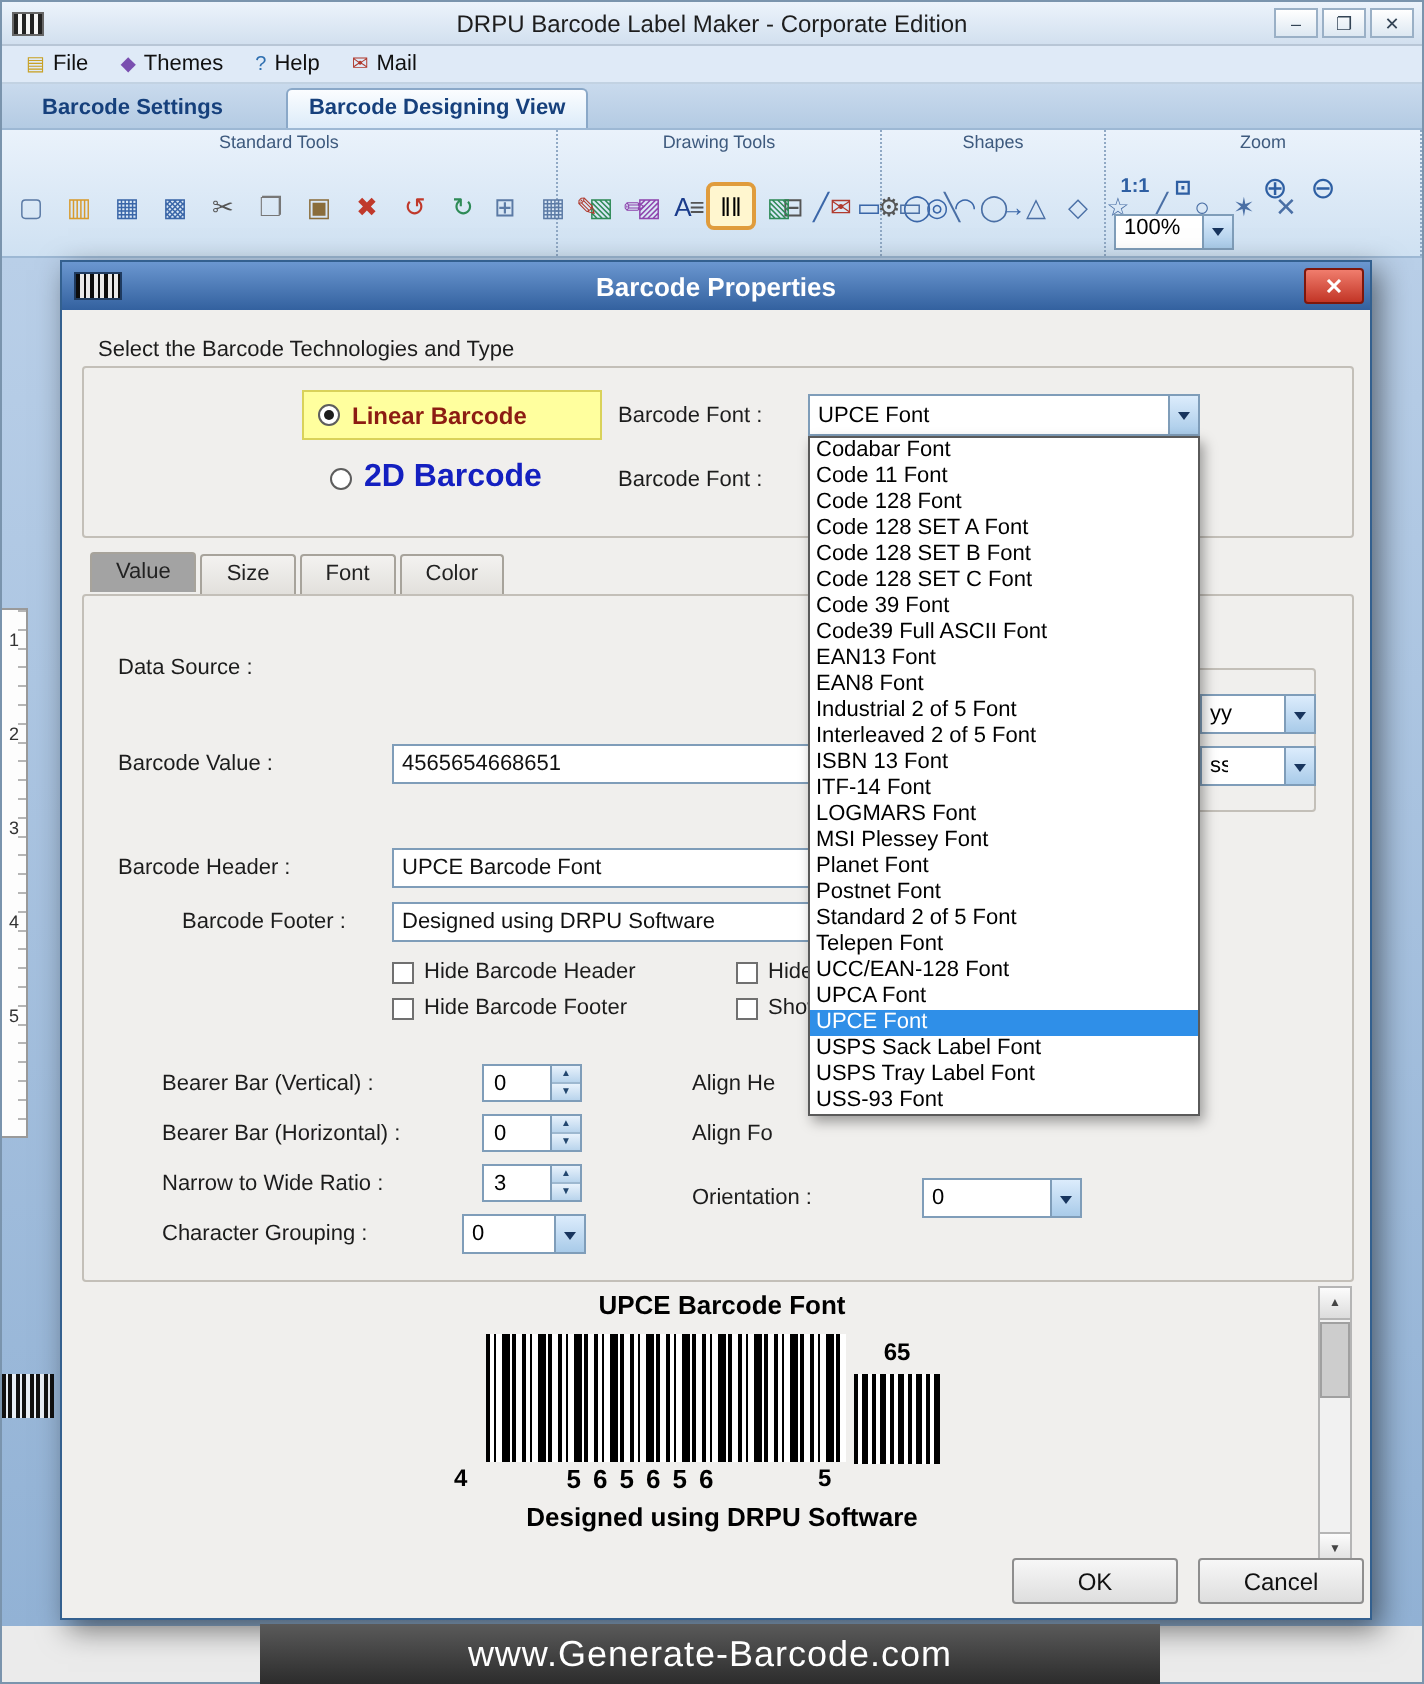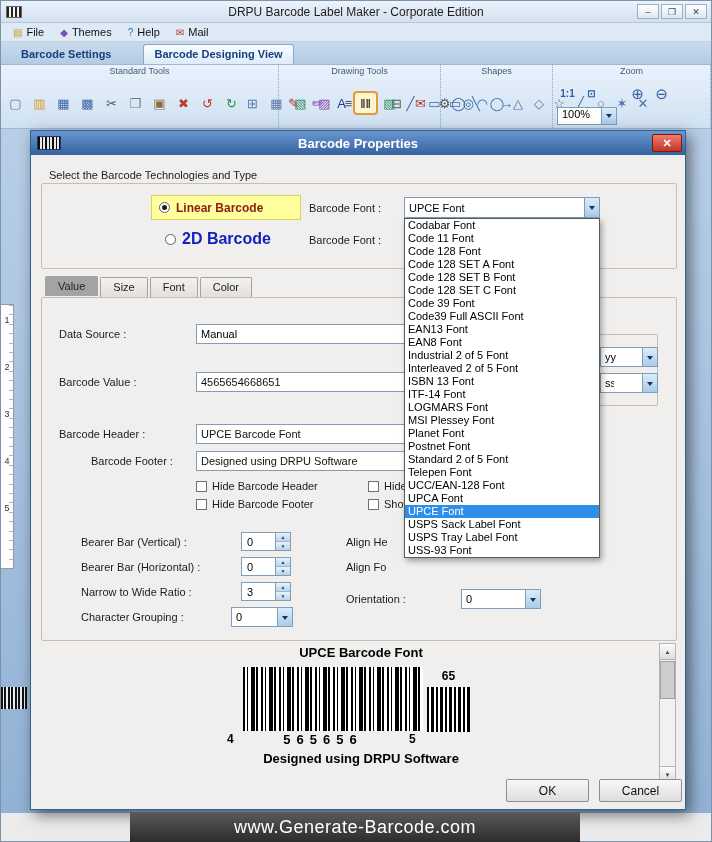--- a/index.html
+++ b/index.html
@@ -362,26 +362,20 @@
 
     <span class="val-tab active">Value</span>
         <span class="val-tab">Size</span>
         <span class="val-tab">Font</span>
         <span class="val-tab">Color</span>
       </div>
 
     <div class="gb" style="left:10px;top:166px;width:636px;height:344px;"></div>
 
     <div class="dlg-label" style="left:28px;top:197px;">Data Source :</div>
-    <div class="combo" style="left:165px;top:193px;width:240px;height:20px;">
-      <span class="cval">Manual</span>
-      <span class="combo-btn">
-          <span class="combo-tri"></span>
-        </span>
-    </div>
 
     <div class="dlg-label" style="left:28px;top:245px;">Barcode Value :</div>
     <div class="text-input" style="left:165px;top:241px;width:240px;height:20px;">4565654668651</div>
 
     <div class="dlg-label" style="left:28px;top:297px;">Barcode Header :</div>
     <div class="text-input" style="left:165px;top:293px;width:240px;height:20px;">UPCE Barcode Font</div>
 
     <div class="dlg-label" style="left:28px;top:324px;padding-left:32px;">Barcode Footer :</div>
     <div class="text-input" style="left:165px;top:320px;width:240px;height:20px;">Designed using DRPU Software</div>
 

